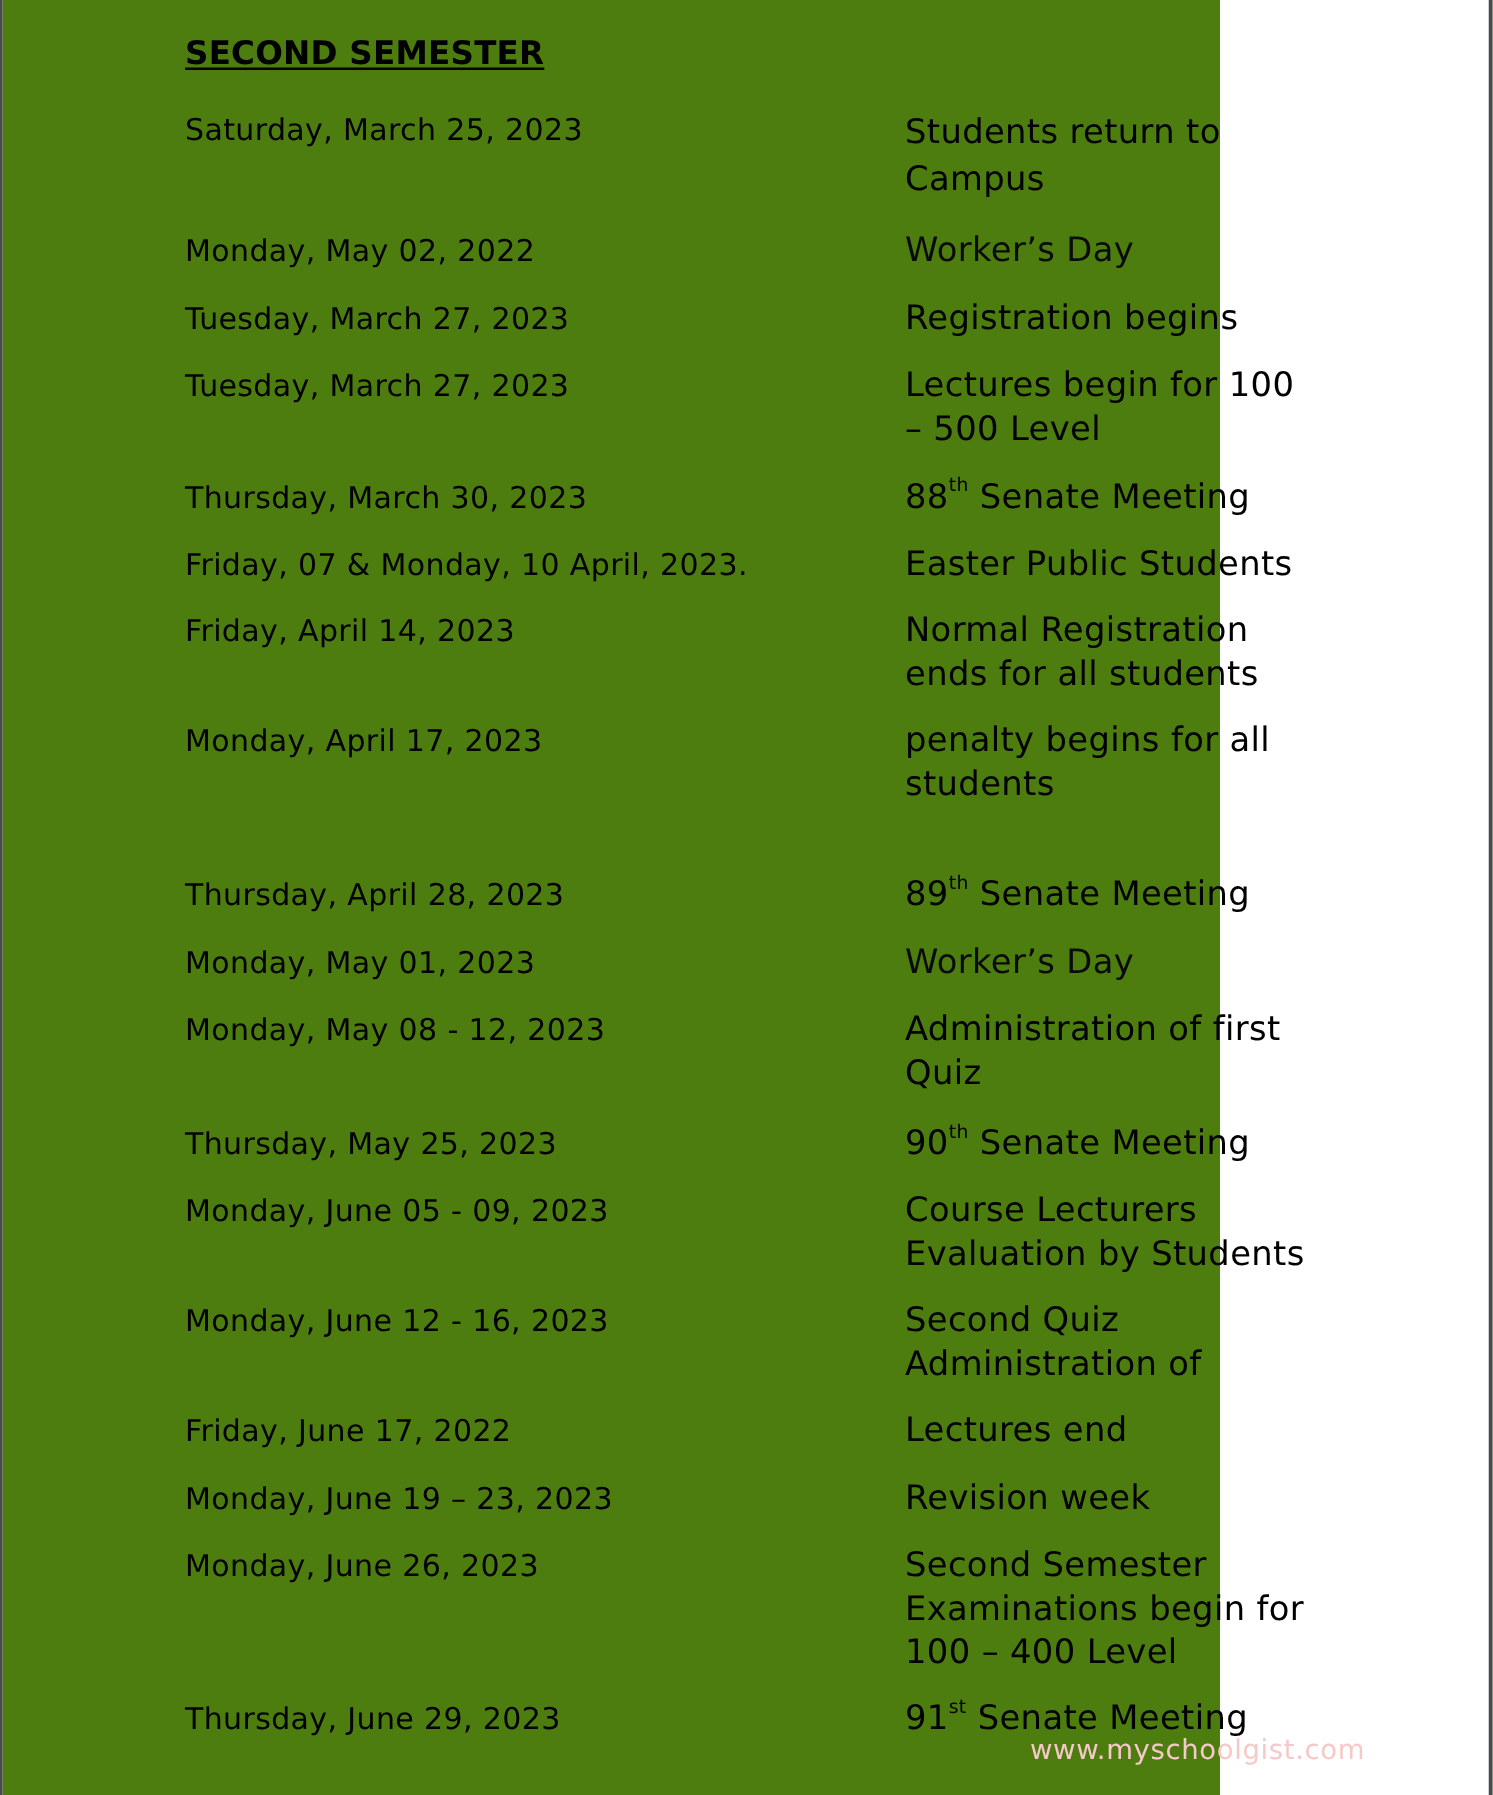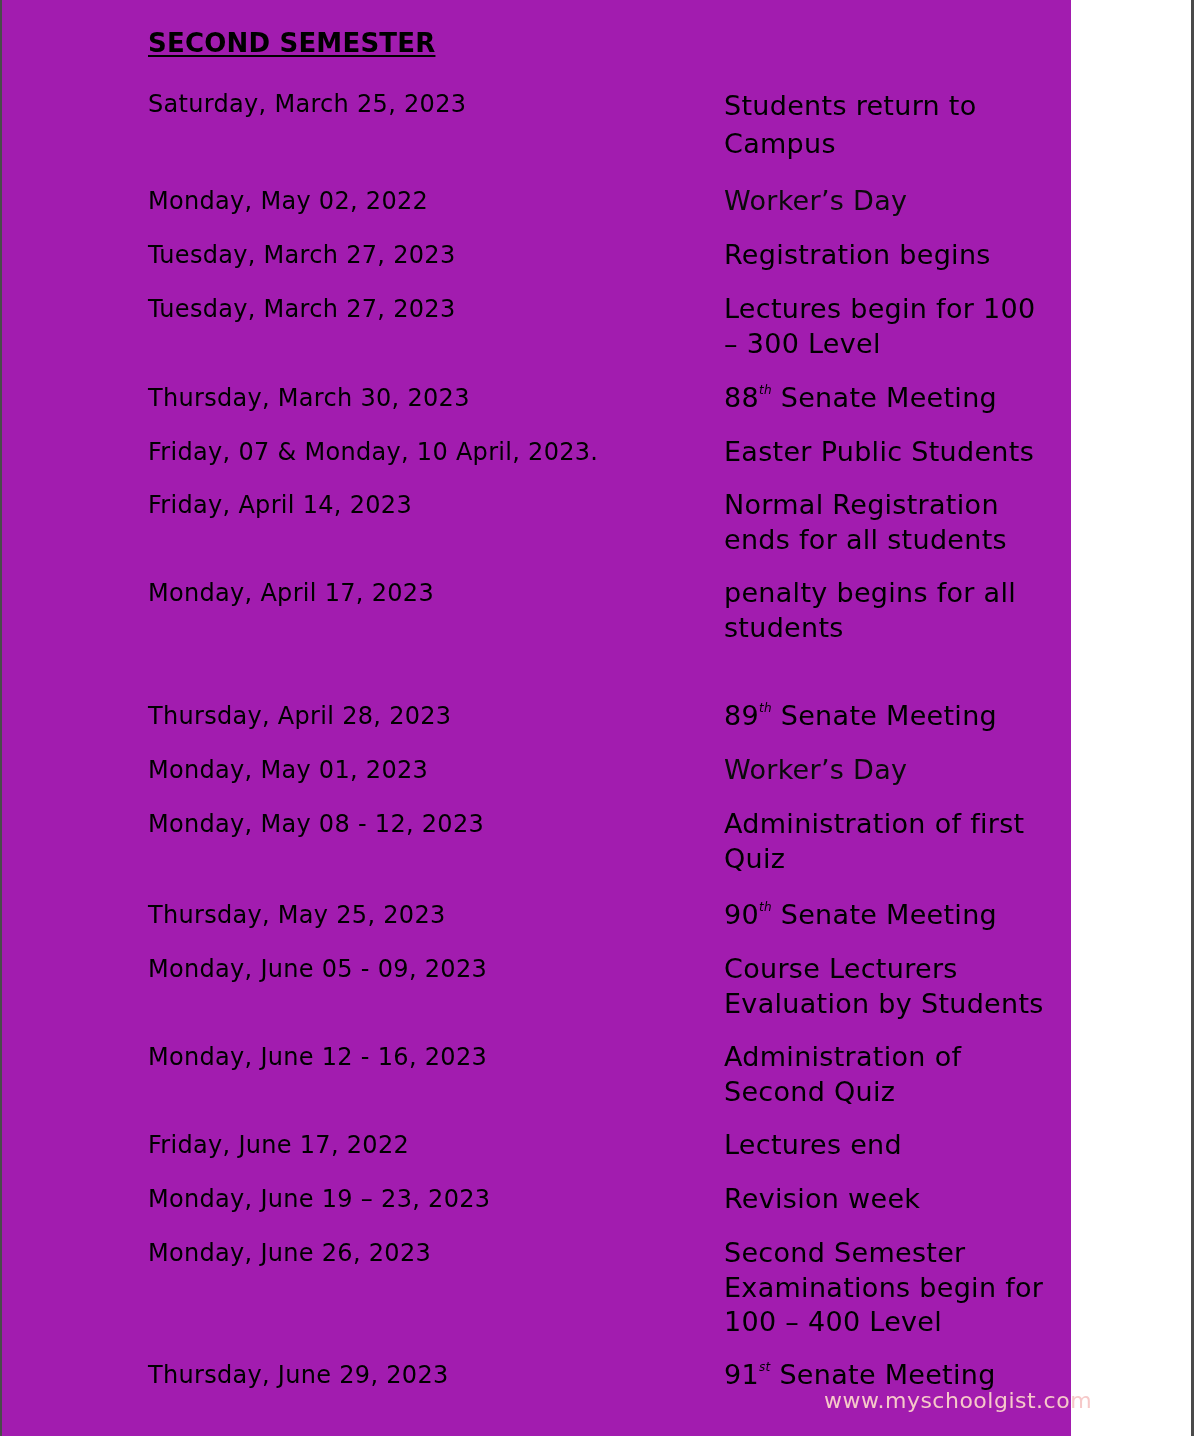--- a/index.html
+++ b/index.html
@@ -12,23 +12,23 @@
     height: 1436px;
     position: relative;
     overflow: hidden;
     font-family: "DejaVu Sans", "Liberation Sans", sans-serif;
     color: #000000;
   }
   .page {
     position: absolute;
     left: 2px;
     top: 0;
-    width: 1069px;
-    height: 1436px;
-    background: #a21caf;
+    width: 974px;
+    height: 1436px;
+    background: #4d7c0f;
   }
   .border-left {
     position: absolute;
     left: 0;
     top: 0;
     width: 2px;
     height: 1436px;
     background: #4a4a4a;
   }
   .border-right {
@@ -71,26 +71,25 @@
     top: 0;
     width: 340px;
     font-size: 27px;
     line-height: 34.5px;
     letter-spacing: 0.3px;
   }
   .event.tall-lh { line-height: 38px; }
   .event .line { display: block; white-space: nowrap; }
   .event.workers { color: #0a0a0a; }
   sup {
-    font-size: 12px;
+    font-size: 15px;
     line-height: 0;
     position: relative;
     top: -3px;
     vertical-align: super;
-    font-style: italic;
   }
   .watermark {
     position: absolute;
     left: 822px;
     top: 1388px;
     font-size: 22px;
     color: #f6c9c9;
     letter-spacing: 0.5px;
     font-family: "DejaVu Sans", sans-serif;
   }
@@ -121,21 +120,21 @@
     <span class="date">Tuesday, March 27, 2023</span>
     <div class="event">
       <span class="line">Registration begins</span>
     </div>
   </div>
 
   <div class="row" style="top:292px;">
     <span class="date">Tuesday, March 27, 2023</span>
     <div class="event">
       <span class="line">Lectures begin for 100</span>
-      <span class="line">– 300 Level</span>
+      <span class="line">– 500 Level</span>
     </div>
   </div>
 
   <div class="row" style="top:381px;">
     <span class="date">Thursday, March 30, 2023</span>
     <div class="event">
       <span class="line"><span>88</span><sup>th</sup><span> Senate Meeting</span></span>
     </div>
   </div>
 
@@ -195,22 +194,22 @@
     <span class="date">Monday, June 05 - 09, 2023</span>
     <div class="event">
       <span class="line">Course Lecturers</span>
       <span class="line">Evaluation by Students</span>
     </div>
   </div>
 
   <div class="row" style="top:1040px;">
     <span class="date">Monday, June 12 - 16, 2023</span>
     <div class="event">
+      <span class="line">Second Quiz</span>
       <span class="line">Administration of</span>
-      <span class="line">Second Quiz</span>
     </div>
   </div>
 
   <div class="row" style="top:1128px;">
     <span class="date">Friday, June 17, 2022</span>
     <div class="event">
       <span class="line">Lectures end</span>
     </div>
   </div>
 

